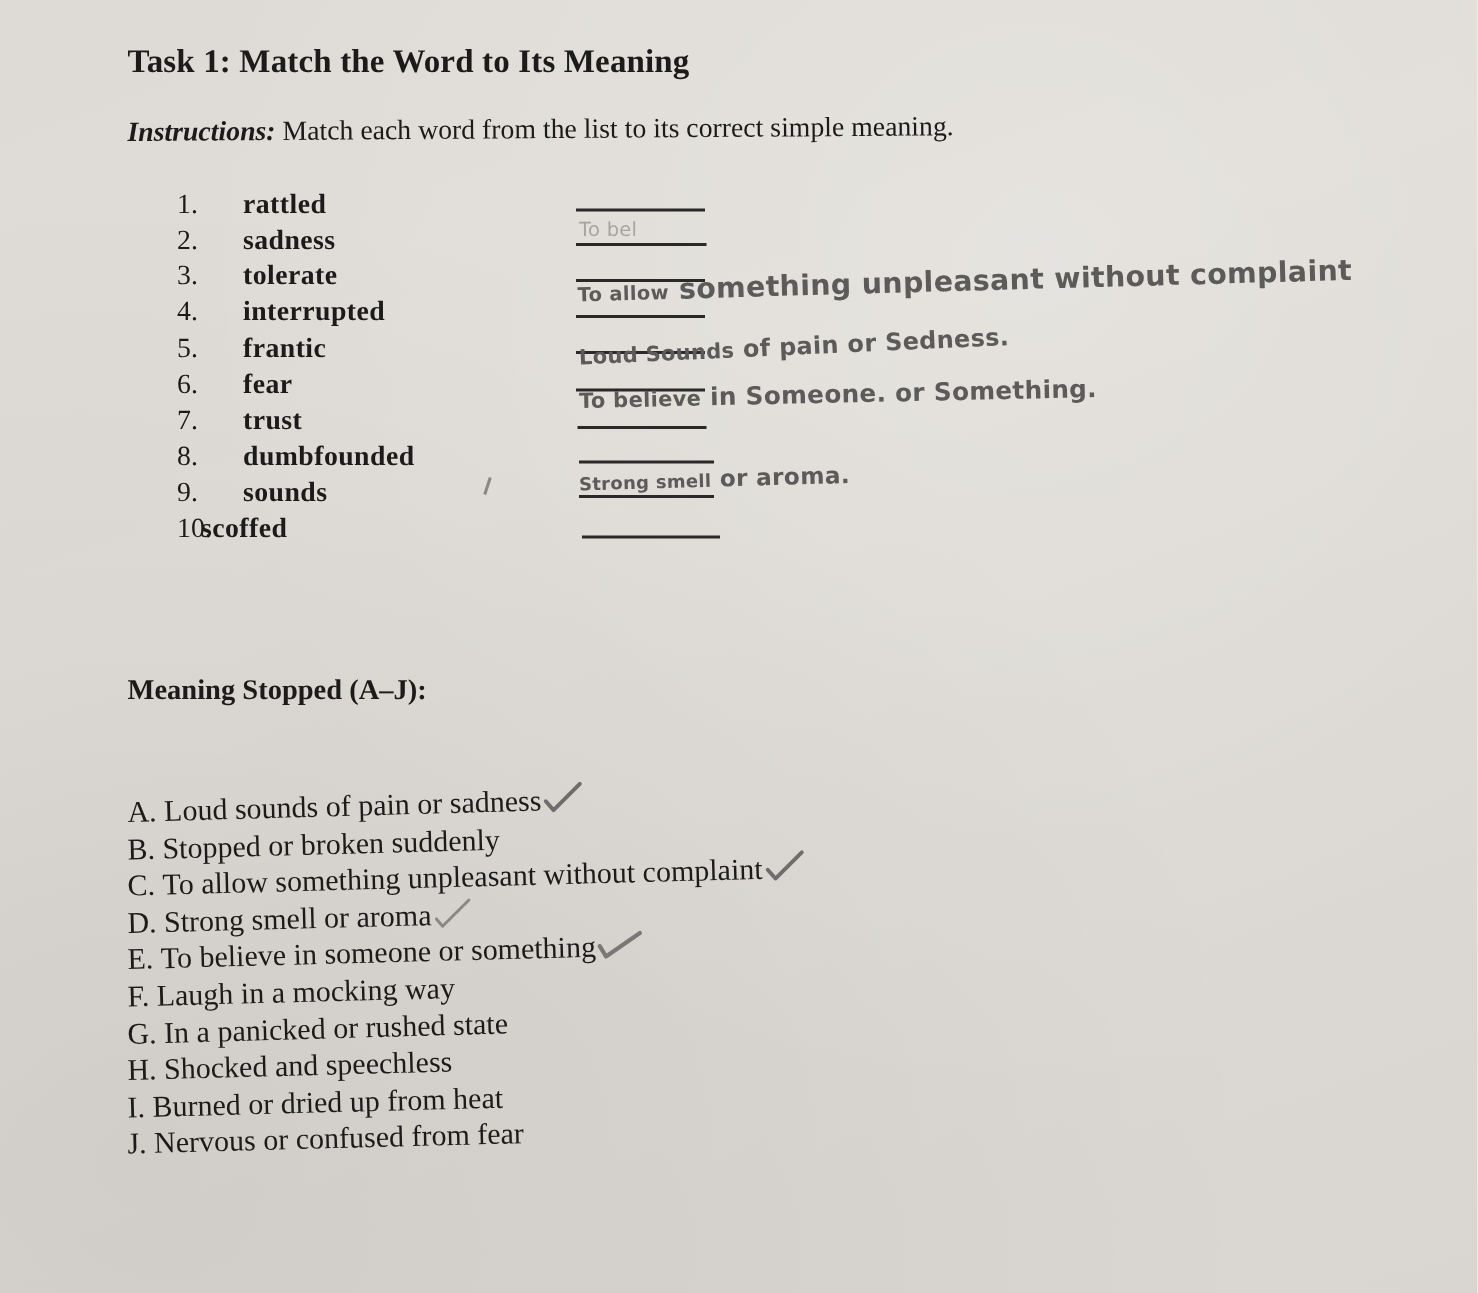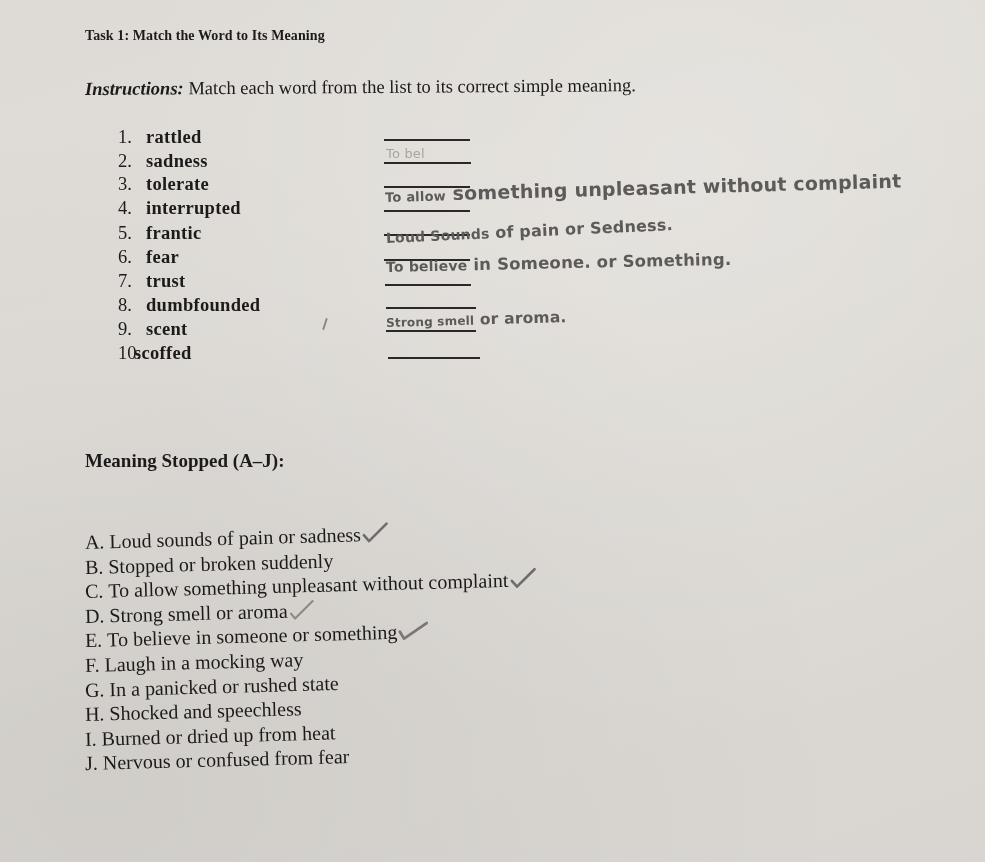--- a/index.html
+++ b/index.html
@@ -19,21 +19,21 @@
       position: absolute;
       inset: 0;
       background: radial-gradient(ellipse at 70% 20%, rgba(255,255,255,0.18), rgba(0,0,0,0) 60%),
                   radial-gradient(ellipse at 10% 90%, rgba(0,0,0,0.05), rgba(0,0,0,0) 60%);
       pointer-events: none;
     }
     .title {
       position: absolute;
       left: 85px;
       top: 28px;
-      font-size: 14px;
+      font-size: 22px;
       font-weight: bold;
       letter-spacing: 0.1px;
     }
     .instructions {
       position: absolute;
       left: 85px;
       top: 79px;
       font-size: 18.5px;
       transform: rotate(-0.4deg);
       transform-origin: left center;
@@ -52,21 +52,21 @@
       white-space: nowrap;
     }
     .word-num {
       position: absolute;
       left: 0;
       top: 0;
       width: 36px;
     }
     .word-text {
       position: absolute;
-      left: 28px;
+      left: 44px;
       top: 0;
       font-weight: bold;
       letter-spacing: 0.3px;
     }
     .word-row.ten .word-num { left: 0; }
     .scent-mark {
       position: absolute;
       left: 206px;
       top: 191px;
       width: 2px;
@@ -163,21 +163,21 @@
   <div class="word-row" style="top:0px">
     <span class="word-num">7.</span>
     <span class="word-text">trust</span>
   </div>
   <div class="word-row" style="top:0px">
     <span class="word-num">8.</span>
     <span class="word-text">dumbfounded</span>
   </div>
   <div class="word-row" style="top:0px">
     <span class="word-num">9.</span>
-    <span class="word-text">scent</span>
+    <span class="word-text">sounds</span>
   </div>
   <div class="word-row ten" style="top:0px">
     <span class="word-num">10.</span>
     <span class="word-text" style="left:16px">scoffed</span>
   </div>
   <div class="scent-mark"></div>
 </div>
 
 <div class="blank-line" style="left:384px; top:139px; width:86px;"></div>
 <div class="blank-line" style="left:384px; top:162px; width:87px;"></div>

